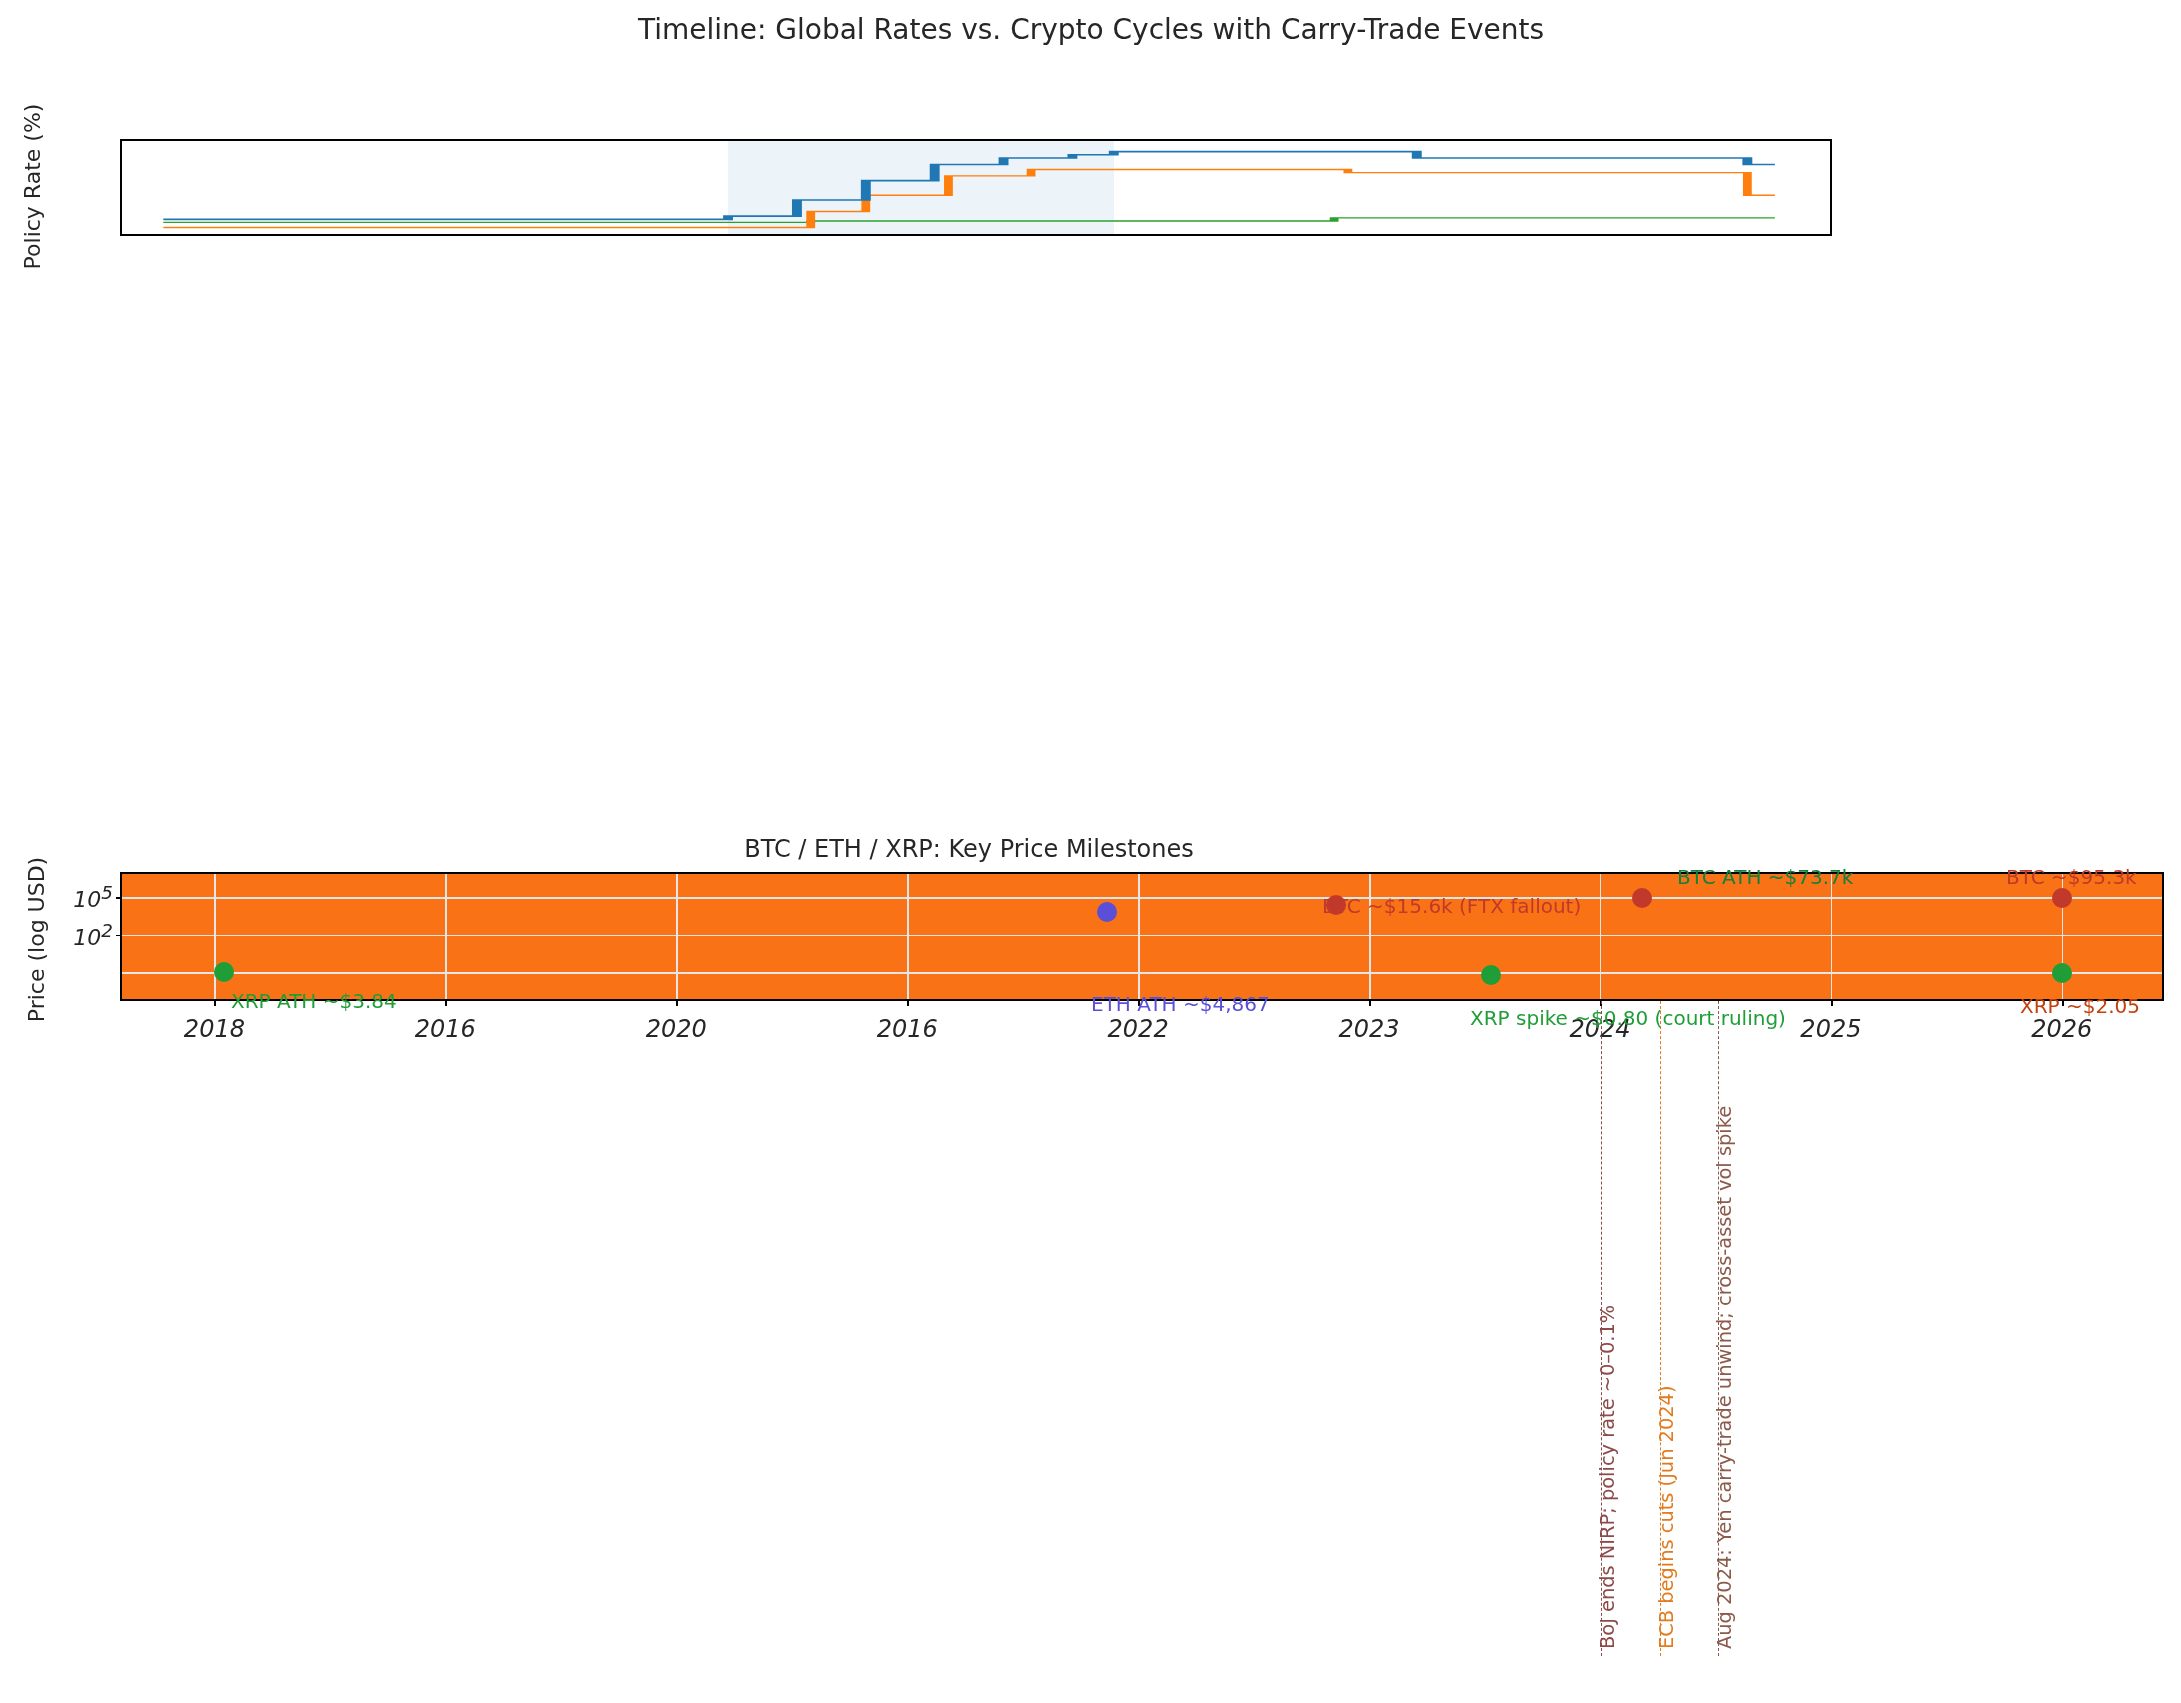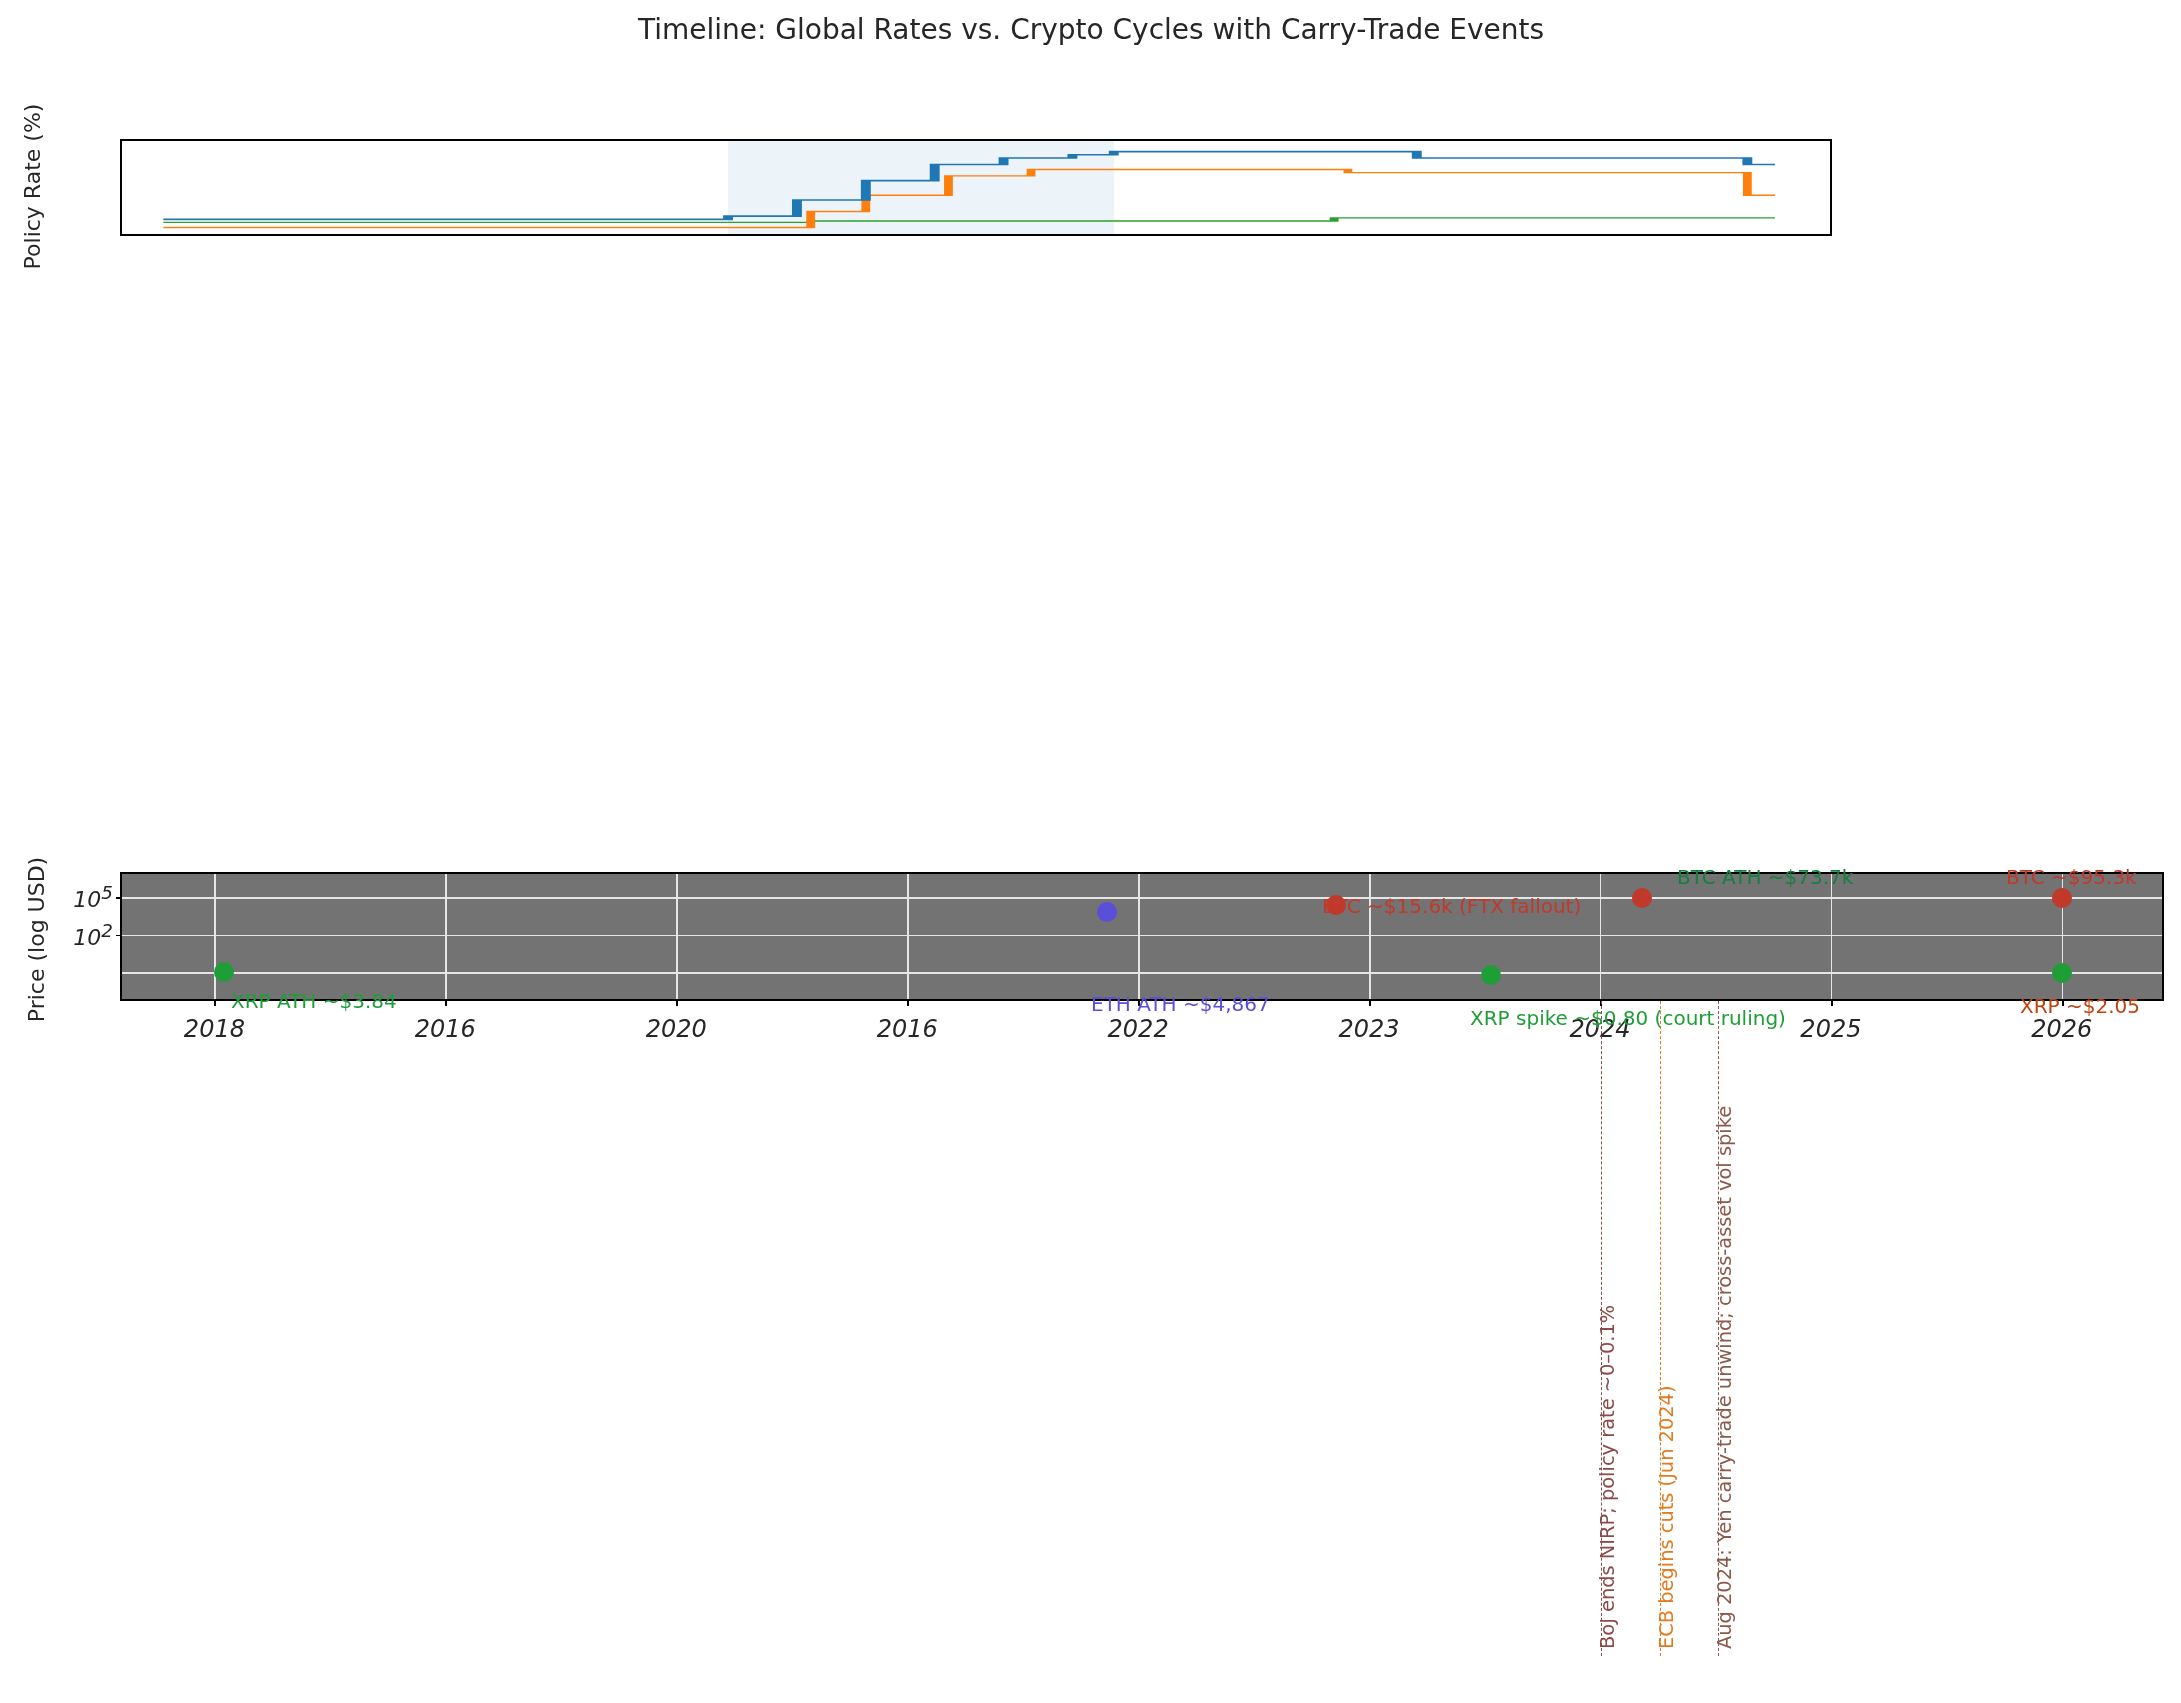--- a/index.html
+++ b/index.html
@@ -147,21 +147,21 @@
     color: #262626;
   }
   #prices-plot {
     position: absolute;
     left: 120px;
     top: 37px;
     width: 2044px;
     height: 129px;
     border: 2px solid #000;
     box-sizing: border-box;
-    background: #737373;
+    background: #f97316;
     font-style: italic;
   }
   #prices-ylabel {
     left: -102px;
     top: 92px;
     width: 277px;
     text-align: center;
   }
   .gridline-v {
     position: absolute;
@@ -247,20 +247,21 @@
 
       <polyline fill="none" stroke="#ff7f0e" stroke-width="3.2" stroke-linejoin="miter" points="15,195.4 250,195.4 250,159.2 270,159.2 270,122.5 300,122.5 300,78.8 330,78.8 330,64.2 370,64.2 370,64.2 445,64.2 445,71.5 460,71.5 460,71.5 590,71.5 590,122.5 600,122.5"></polyline>
 
       <polyline fill="none" stroke="#1f77b4" stroke-width="3.6" stroke-linejoin="miter" points="15,176.9 220,176.9 220,169.6 245,169.6 245,133.2 270,133.2 270,89.5 295,89.5 295,53.1 320,53.1 320,38.5 345,38.5 345,31.2 360,31.2 360,24.0 470,24.0 470,38.5 485,38.5 485,38.5 590,38.5 590,53.1 600,53.1"></polyline>
     </svg>
 
   </div>
 </div>
 
 <div id="panel-prices">
+  <div class="axtitle">BTC / ETH / XRP: Key Price Milestones</div>
 
   <div class="ylabel-rot" id="prices-ylabel">Price (log USD)</div>
 
   <div id="prices-plot">
 
     <div class="gridline-v" style="left:4.53%;"></div>
     <div class="gridline-v" style="left:15.85%;"></div>
     <div class="gridline-v" style="left:27.17%;"></div>
     <div class="gridline-v" style="left:38.49%;"></div>
     <div class="gridline-v" style="left:49.81%;"></div>

